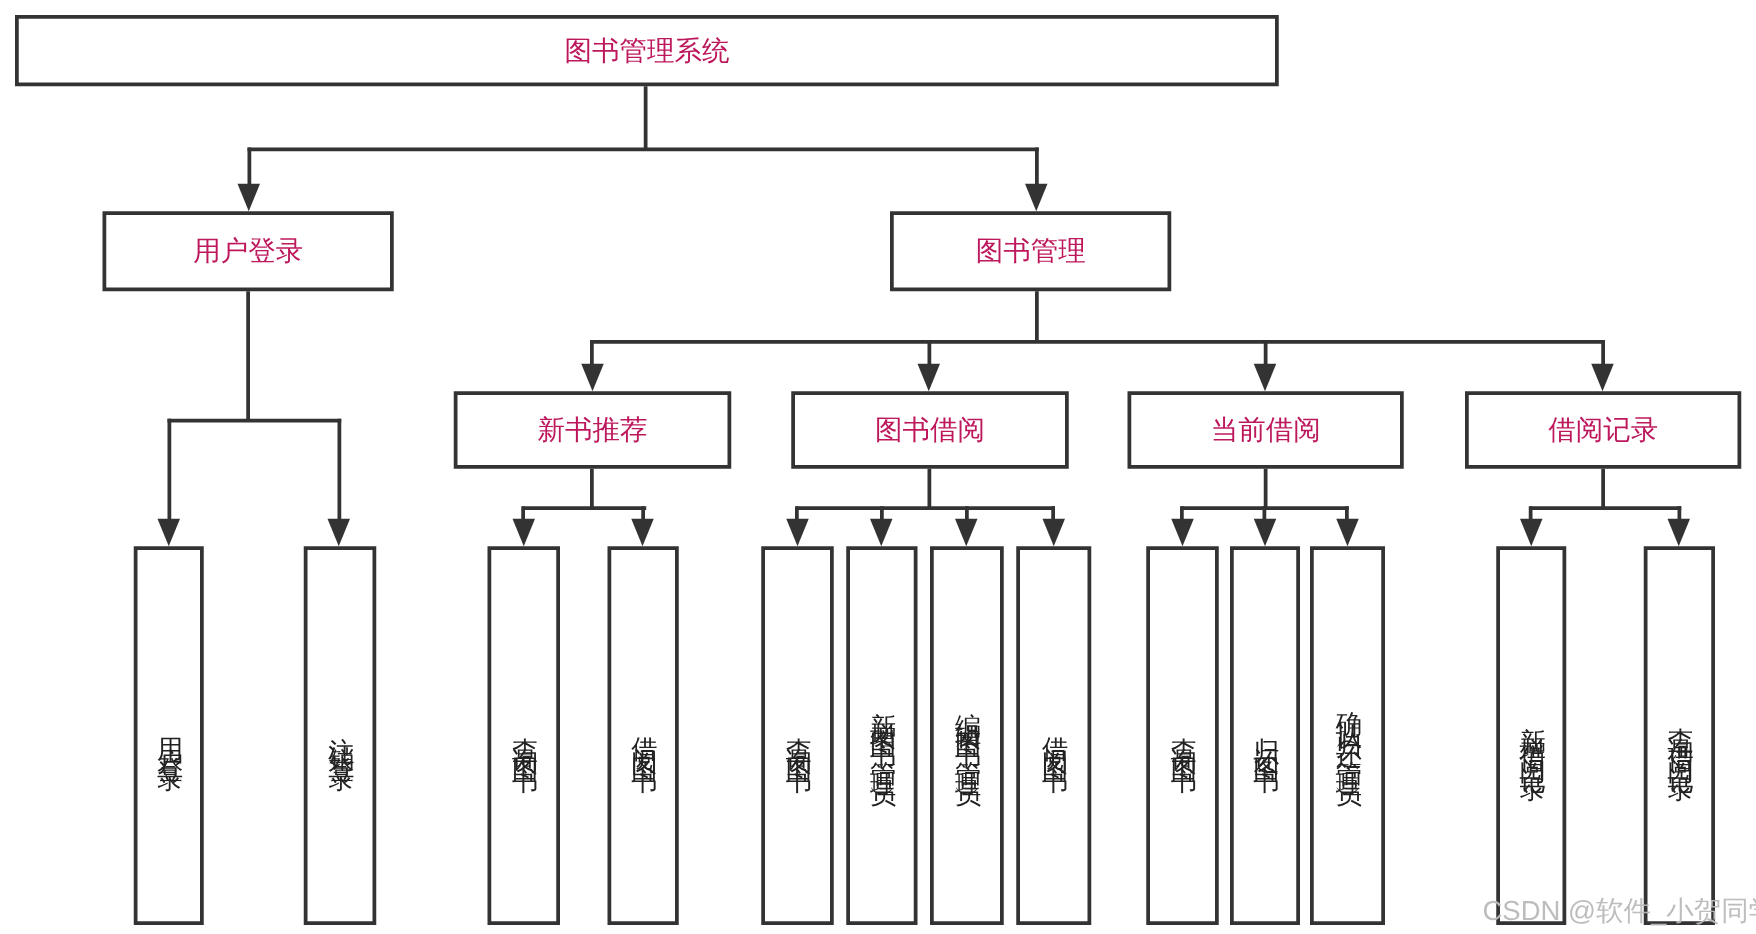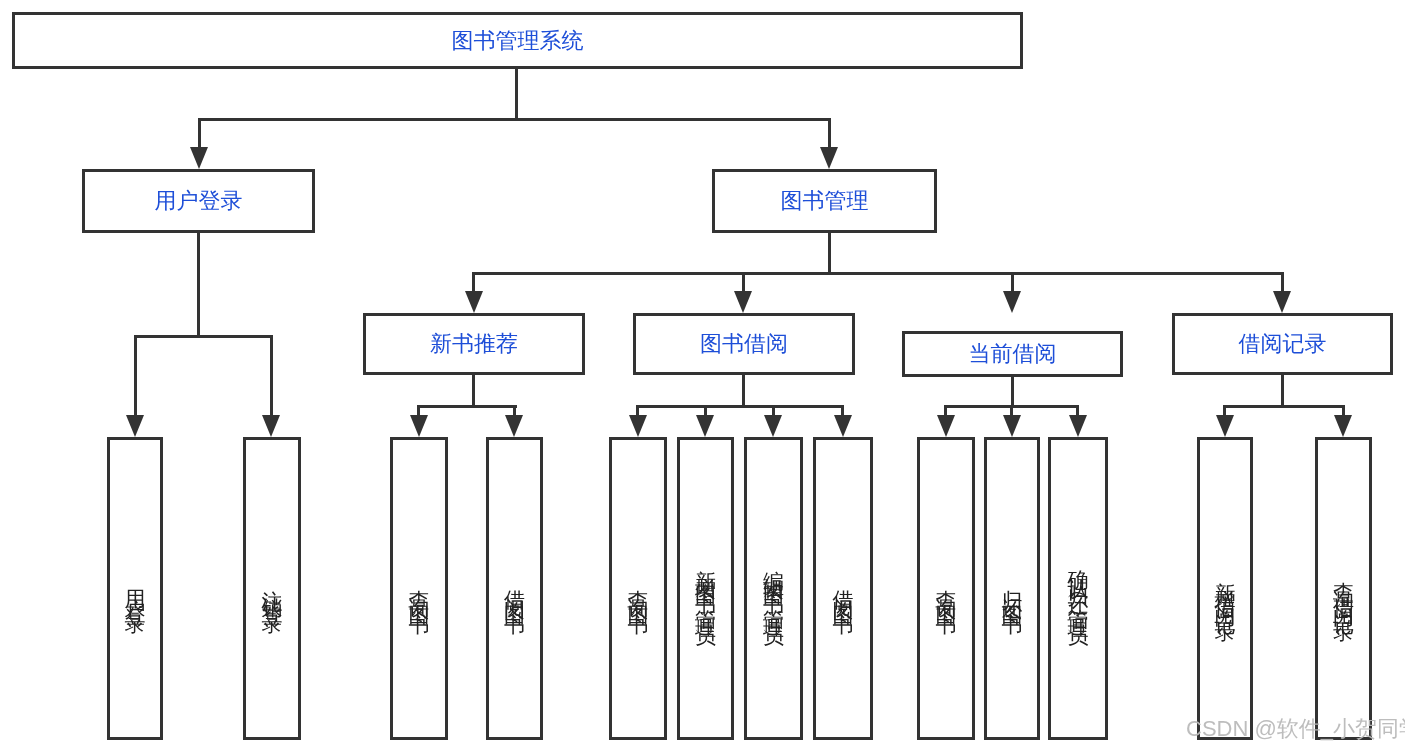--- a/index.html
+++ b/index.html
@@ -1,20 +1,20 @@
 <!DOCTYPE html>
 <html><head>
 <meta charset="utf-8">
 <style>
   html,body{margin:0;padding:0;background:#fff;}
   #canvas{position:relative;width:1405px;height:747px;background:#fff;overflow:hidden;
           font-family:"Liberation Sans","DejaVu Sans",sans-serif;}
   .hbox{position:absolute;box-sizing:border-box;border:3px solid #333;background:#fff;
         display:flex;align-items:center;justify-content:center;
-        font-size:22px;color:#1d4ed8;white-space:nowrap;}
+        font-size:22px;color:#be185d;white-space:nowrap;}
   .vbox{position:absolute;box-sizing:border-box;border:3px solid #333;background:#fff;
         display:flex;align-items:center;justify-content:center;
         writing-mode:vertical-rl;text-orientation:mixed;
         font-size:21px;letter-spacing:8px;color:#222;}
   .vl{position:absolute;width:3px;background:#333;}
   .hl{position:absolute;height:3px;background:#333;}
   .ar{position:absolute;width:0;height:0;
       border-left:9px solid transparent;border-right:9px solid transparent;
       border-top:22px solid #333;}
   .wm{position:absolute;left:1186px;top:714px;font-size:22px;color:rgba(185,185,185,0.95);
@@ -25,21 +25,21 @@
 
 <div id="canvas">
 
   <div class="hbox" style="left:12px;top:12px;width:1011px;height:57px">图书管理系统</div>
 
   <div class="hbox" style="left:82px;top:169px;width:233px;height:64px">用户登录</div>
   <div class="hbox" style="left:712px;top:169px;width:225px;height:64px">图书管理</div>
 
   <div class="hbox" style="left:363px;top:313px;width:222px;height:62px">新书推荐</div>
   <div class="hbox" style="left:633px;top:313px;width:222px;height:62px">图书借阅</div>
-  <div class="hbox" style="left:902px;top:331px;width:221px;height:46px">当前借阅</div>
+  <div class="hbox" style="left:902px;top:313px;width:221px;height:62px">当前借阅</div>
   <div class="hbox" style="left:1172px;top:313px;width:221px;height:62px">借阅记录</div>
 
   <div class="vbox" style="left:107px;top:437px;width:56px;height:303px">用户登录</div>
   <div class="vbox" style="left:243px;top:437px;width:58px;height:303px">注销登录</div>
 
   <div class="vbox" style="left:390px;top:437px;width:58px;height:303px">查询图书</div>
   <div class="vbox" style="left:486px;top:437px;width:57px;height:303px">借阅图书</div>
 
   <div class="vbox" style="left:609px;top:437px;width:58px;height:303px">查询图书</div>
   <div class="vbox" style="left:677px;top:437px;width:57px;height:303px">新增图书（管理员）</div>

